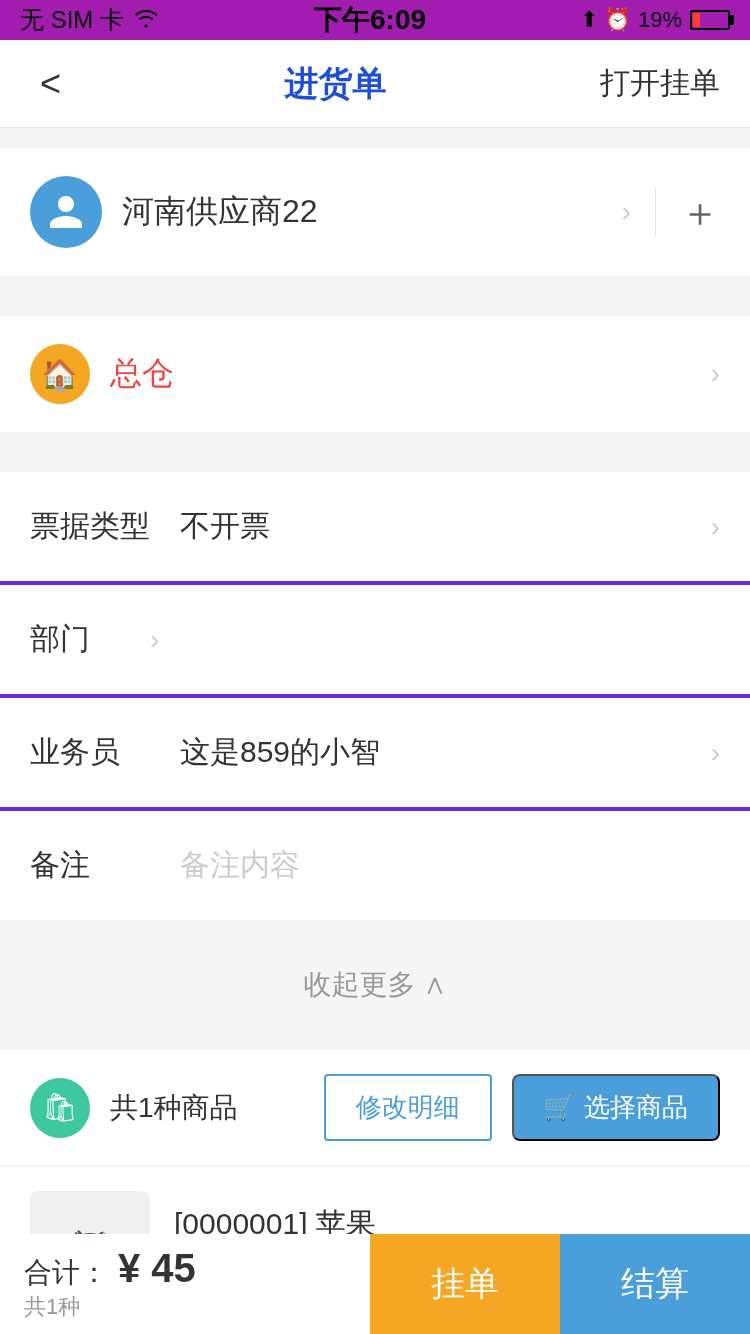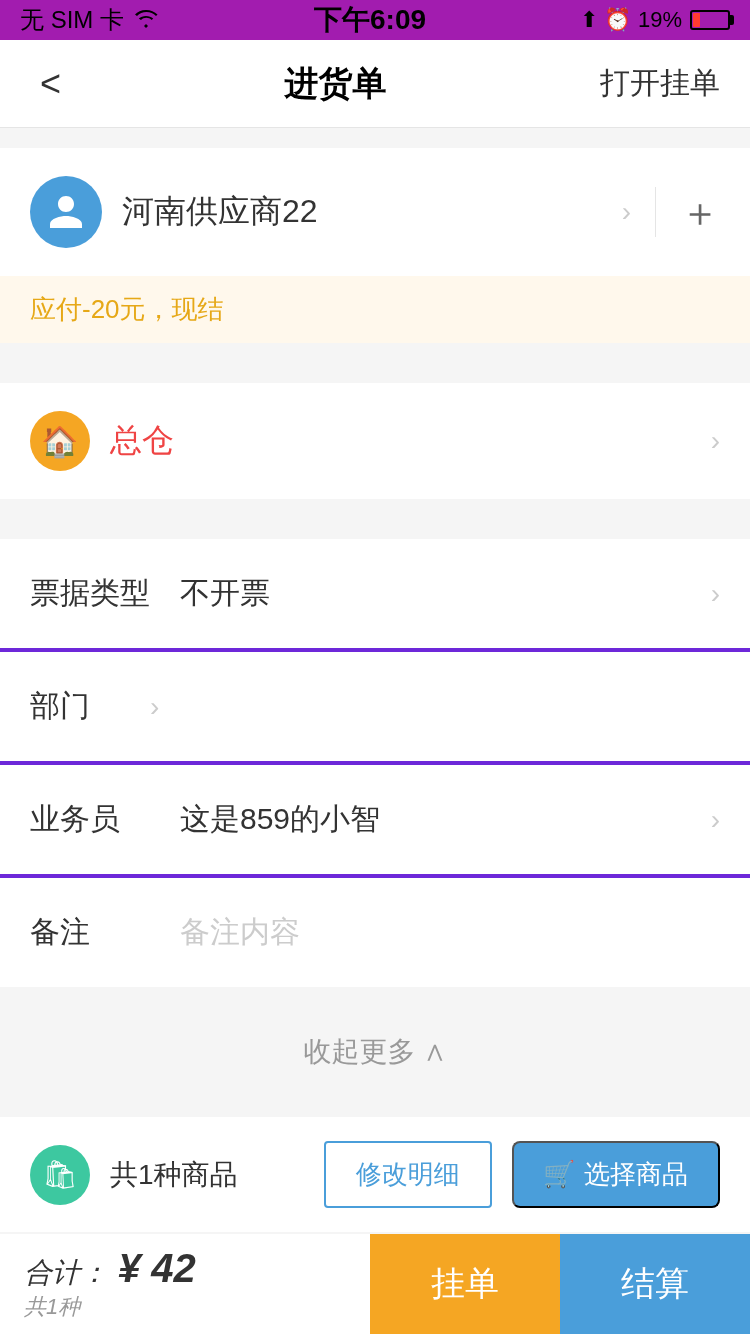--- a/index.html
+++ b/index.html
@@ -69,21 +69,21 @@
     }
     .nav-back {
       font-size: 36px;
       color: #333;
       cursor: pointer;
       padding: 10px;
     }
     .nav-title {
       font-size: 34px;
       font-weight: 600;
-      color: #000000;
+      color: #1d4ed8;
     }
     .nav-right {
       font-size: 30px;
       color: #333;
       cursor: pointer;
     }
 
     
     .section-gap {
       height: 20px;
@@ -316,21 +316,20 @@
       align-items: stretch;
       background: #fff;
     }
     .footer-total {
       flex: 1;
       display: flex;
       flex-direction: column;
       justify-content: center;
       padding: 0 24px;
       background: #fff;
-      font-style: italic;
     }
     .footer-total-row {
       display: flex;
       align-items: baseline;
       gap: 10px;
     }
     .footer-total-label {
       font-size: 28px;
       color: #333;
     }
@@ -403,23 +402,20 @@
       <svg viewBox="0 0 24 24" fill="white">
         <path d="M12 12c2.7 0 4.8-2.1 4.8-4.8S14.7 2.4 12 2.4 7.2 4.5 7.2 7.2 9.3 12 12 12zm0 2.4c-3.2 0-9.6 1.6-9.6 4.8v2.4h19.2v-2.4c0-3.2-6.4-4.8-9.6-4.8z"></path>
       </svg>
     </div>
     <span class="supplier-name">河南供应商22</span>
     <span class="chevron-right">›</span>
     <div class="vertical-divider"></div>
     <span class="add-btn">＋</span>
   </div>
 
-  <div class="notice-bar">
-    <span>应付-20元，现结</span>
-  </div>
 </div>
 
 <div class="section-gap"></div>
 
 <div class="card">
   <div class="warehouse-row">
     <div class="warehouse-icon">
       <span>🏠</span>
     </div>
     <span class="warehouse-name">总仓</span>
@@ -482,19 +478,19 @@
       <span>¥5 x </span><span class="blue">5千克</span><span> = </span><span class="blue">¥25</span>
     </div>
   </div>
   <span class="product-more">•••</span>
 </div>
 
 <div class="footer">
   <div class="footer-total">
     <div class="footer-total-row">
       <span class="footer-total-label">合计：</span>
-      <span class="footer-total-amount">¥ 42</span>
+      <span class="footer-total-amount">¥ 45</span>
     </div>
     <span class="footer-total-count">共1种</span>
   </div>
   <div class="footer-btn-pending">挂单</div>
   <div class="footer-btn-settle">结算</div>
 </div>
 
 </body></html>

